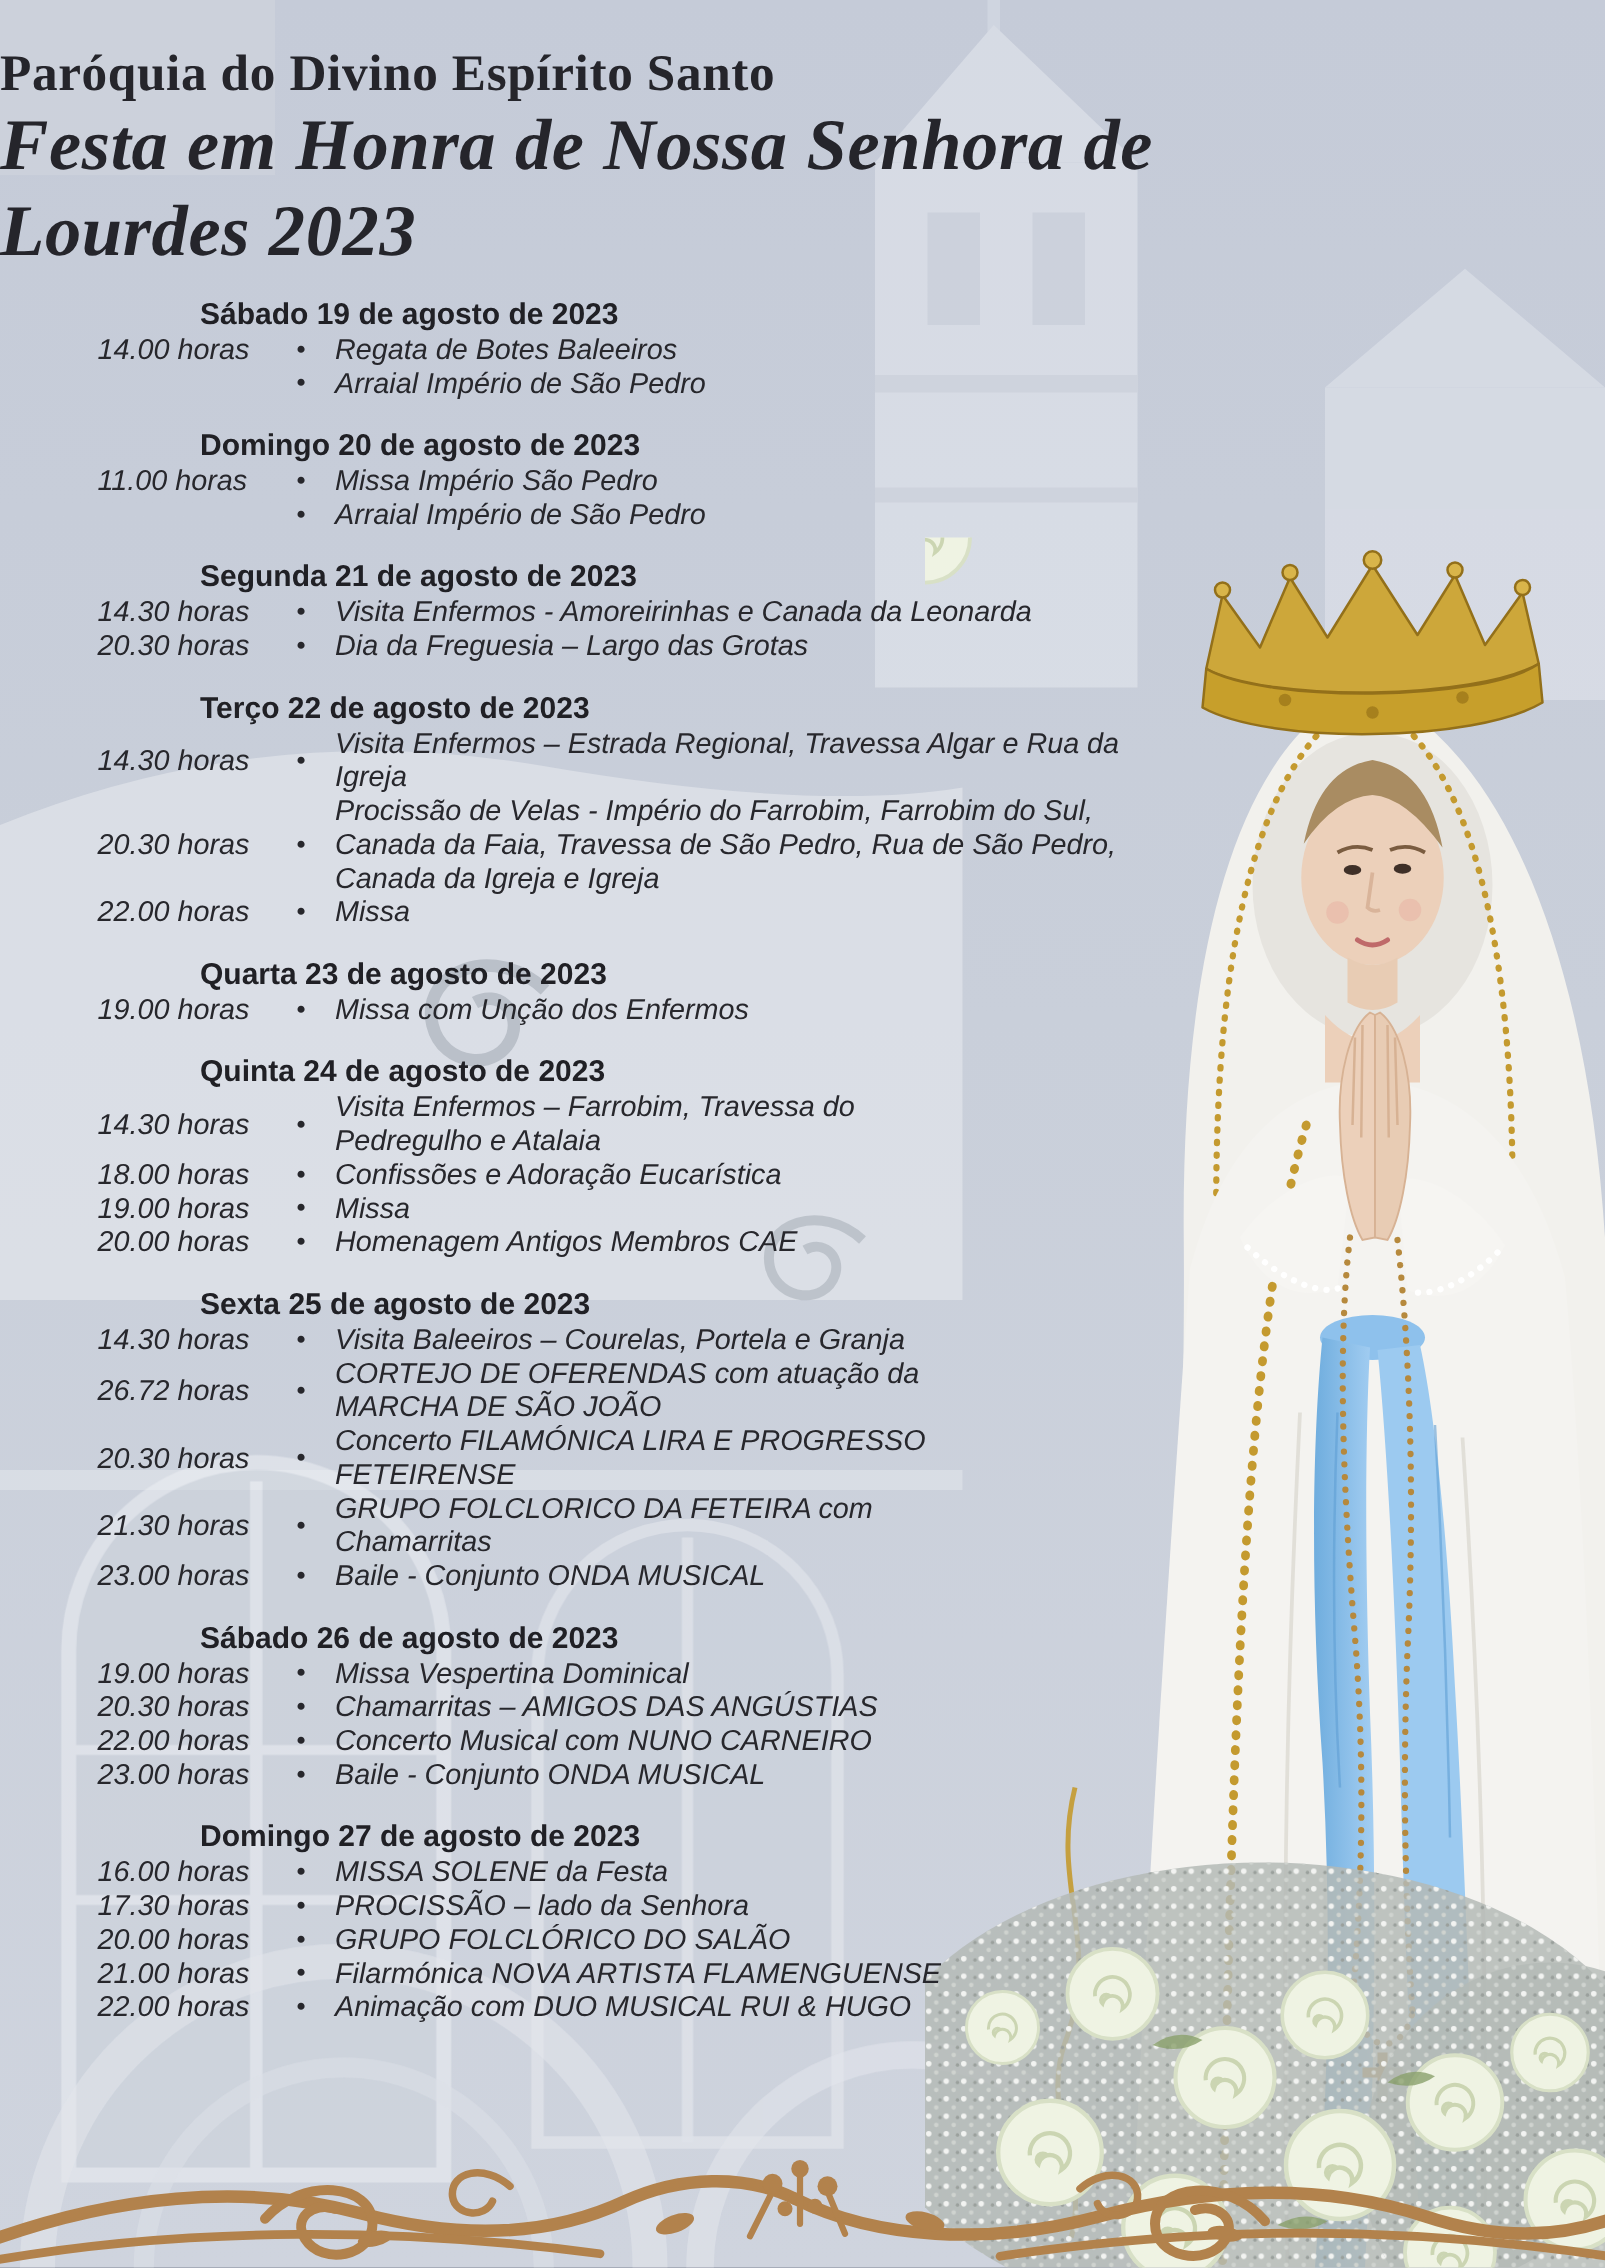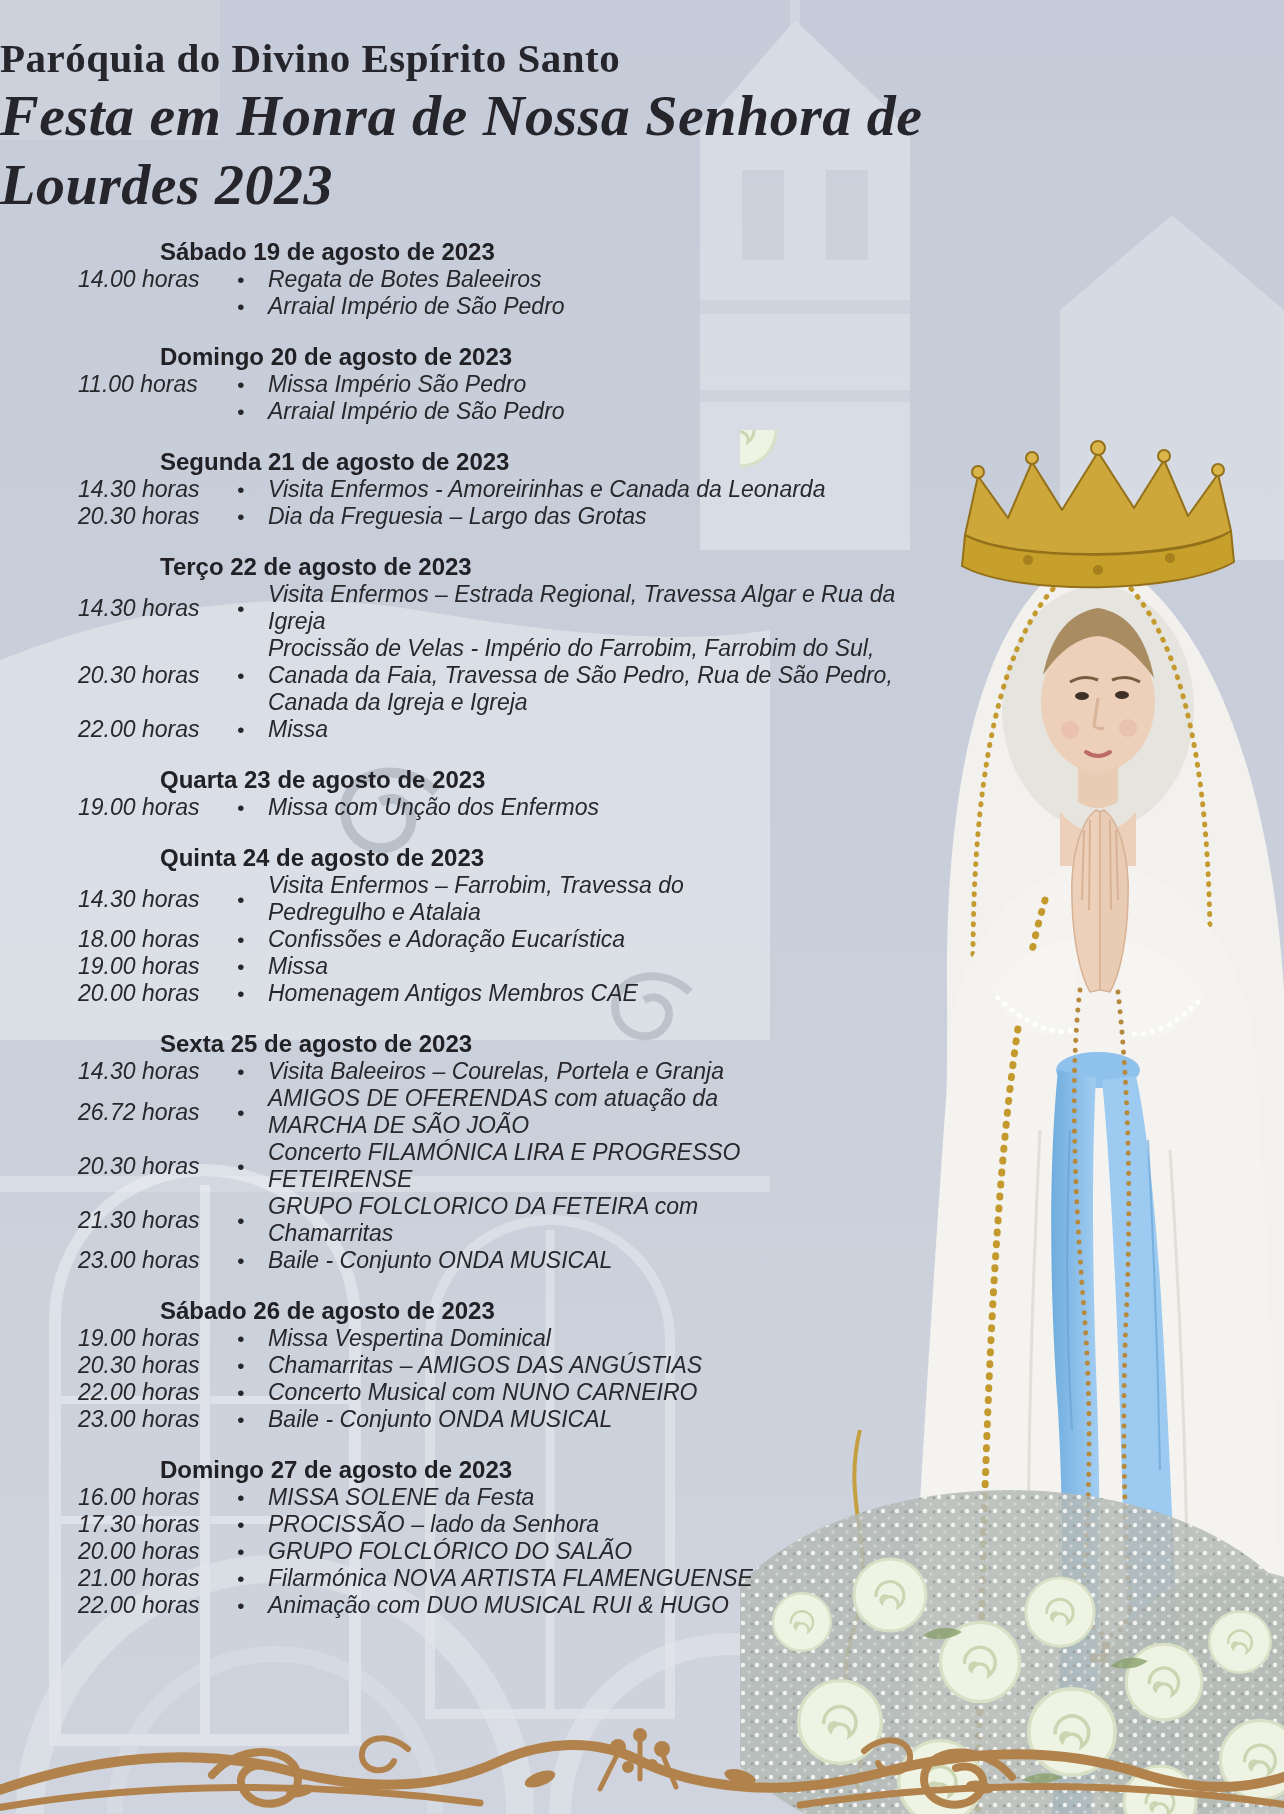--- a/index.html
+++ b/index.html
@@ -279,21 +279,21 @@
         <section class="day">
     <h3 class="day-header">Sexta 25 de agosto de 2023</h3>
   <div class="event-row">
     <span class="time">14.30 horas</span>
     <span class="bullet">•</span>
     <span class="text">Visita Baleeiros – Courelas, Portela e Granja</span>
   </div>
           <div class="event-row">
     <span class="time">26.72 horas</span>
     <span class="bullet">•</span>
-    <span class="text">AMIGOS DE OFERENDAS com atuação da
+    <span class="text">CORTEJO DE OFERENDAS com atuação da
 MARCHA DE SÃO JOÃO</span>
   </div>
           <div class="event-row">
     <span class="time">20.30 horas</span>
     <span class="bullet">•</span>
     <span class="text">Concerto FILAMÓNICA LIRA E PROGRESSO
 FETEIRENSE</span>
   </div>
           <div class="event-row">
     <span class="time">21.30 horas</span>

